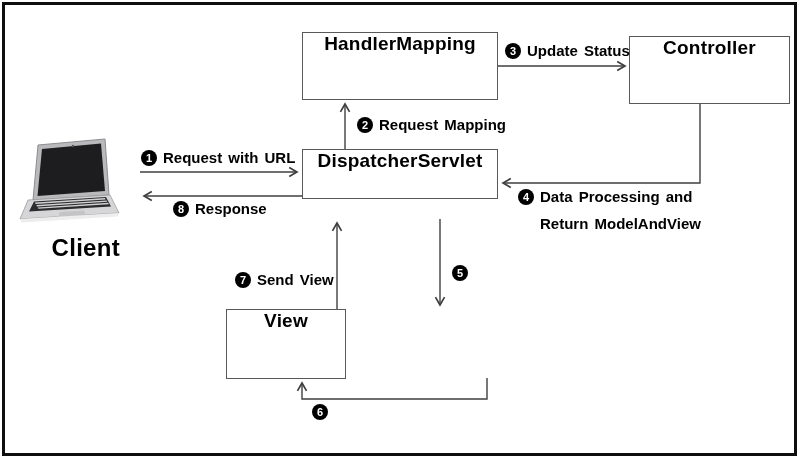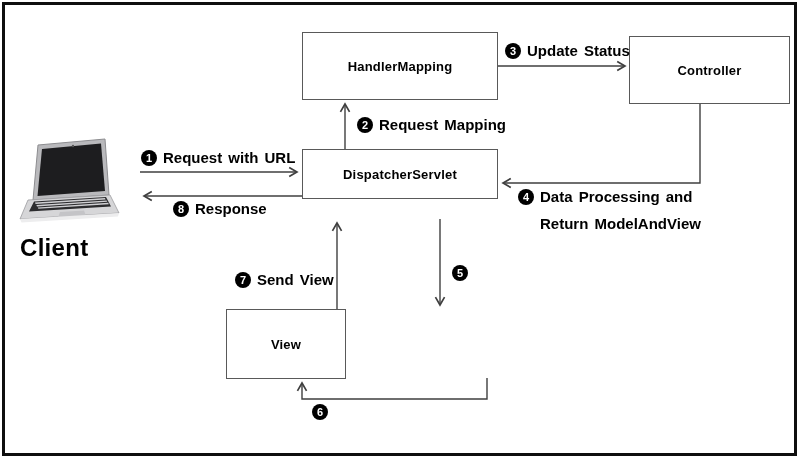--- a/index.html
+++ b/index.html
@@ -7,22 +7,22 @@
     position:relative;width:800px;height:459px;background:#ffffff;overflow:hidden;
     font-family:"Liberation Sans","DejaVu Sans",sans-serif;color:#000;
   }
   .frame{
     position:absolute;left:2px;top:2px;right:3px;bottom:3px;
     border:3px solid #0e0e0e;pointer-events:none;
   }
   .connectors{position:absolute;left:0;top:0;width:800px;height:459px;}
   .node{
     position:absolute;background:#ffffff;border:1.6px solid #595959;
-    display:flex;align-items:center;justify-content:center;
-    font-weight:bold;font-size:13px;letter-spacing:.2px;box-sizing:border-box;
+    display:flex;justify-content:center;
+    font-weight:bold;font-size:19px;letter-spacing:.2px;box-sizing:border-box;
   }
   .node-handler{left:302px;top:32px;width:196px;height:68px;}
   .node-controller{left:629px;top:36px;width:161px;height:68px;}
   .node-dispatcher{left:302px;top:149px;width:196px;height:50px;}
   .node-view{left:226px;top:309px;width:120px;height:70px;}
   .node-viewresolver{left:405px;top:309px;width:162px;height:69px;}
   .step{
     position:absolute;display:flex;align-items:flex-start;gap:6px;
     font-weight:bold;font-size:15px;word-spacing:2px;white-space:nowrap;line-height:1.1;
   }
@@ -34,21 +34,21 @@
   .step1{left:141px;top:150px;}
   .step2{left:357px;top:117px;}
   .step3{left:505px;top:43px;}
   .step4{left:518px;top:189px;}
   .step5{left:452px;top:265px;}
   .step6{left:312px;top:404px;}
   .step7{left:235px;top:272px;}
   .step8{left:173px;top:201px;}
   .client-wrap{position:absolute;left:18px;top:138px;width:104px;text-align:center;}
   .client-label{
-    position:absolute;left:20px;top:234px;width:100px;text-align:left;
+    position:absolute;left:20px;top:234px;width:100px;text-align:right;
     font-weight:bold;font-size:24px;letter-spacing:.3px;
   }
 </style>
 </head>
 <body>
 
 <div class="stage">
 
   <svg class="connectors" viewBox="0 0 800 459" xmlns="http://www.w3.org/2000/svg">
     <defs>

